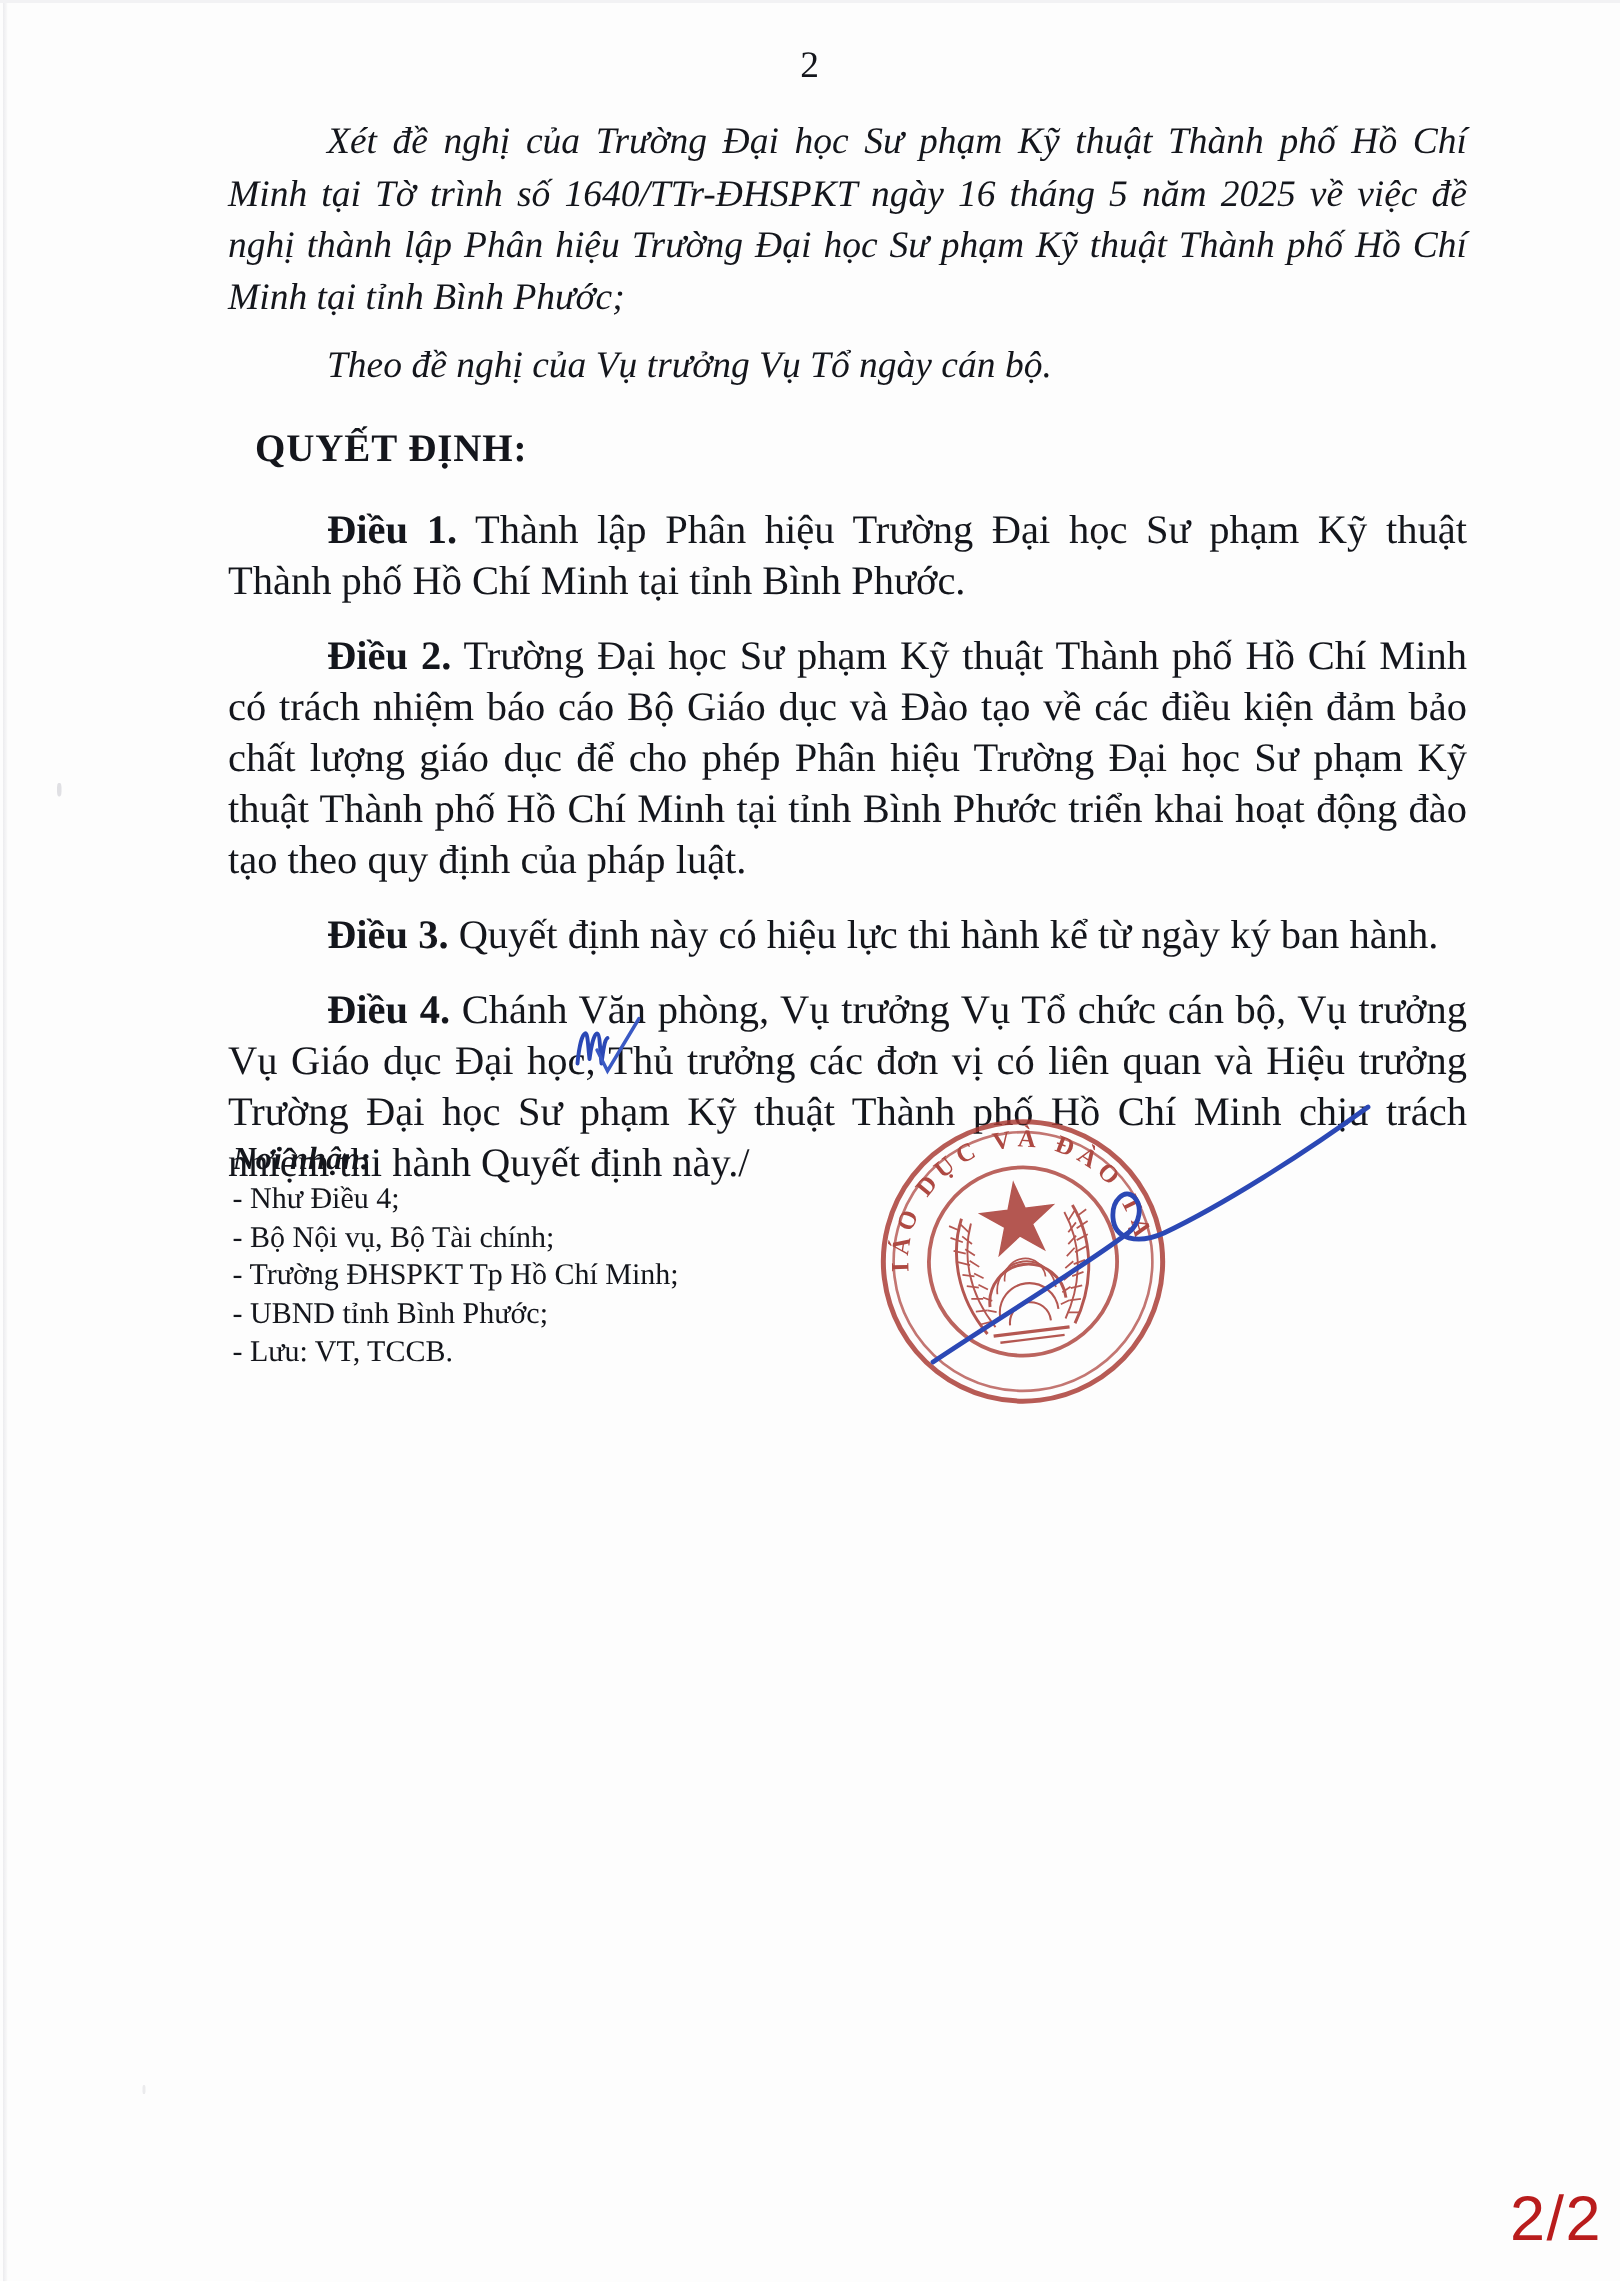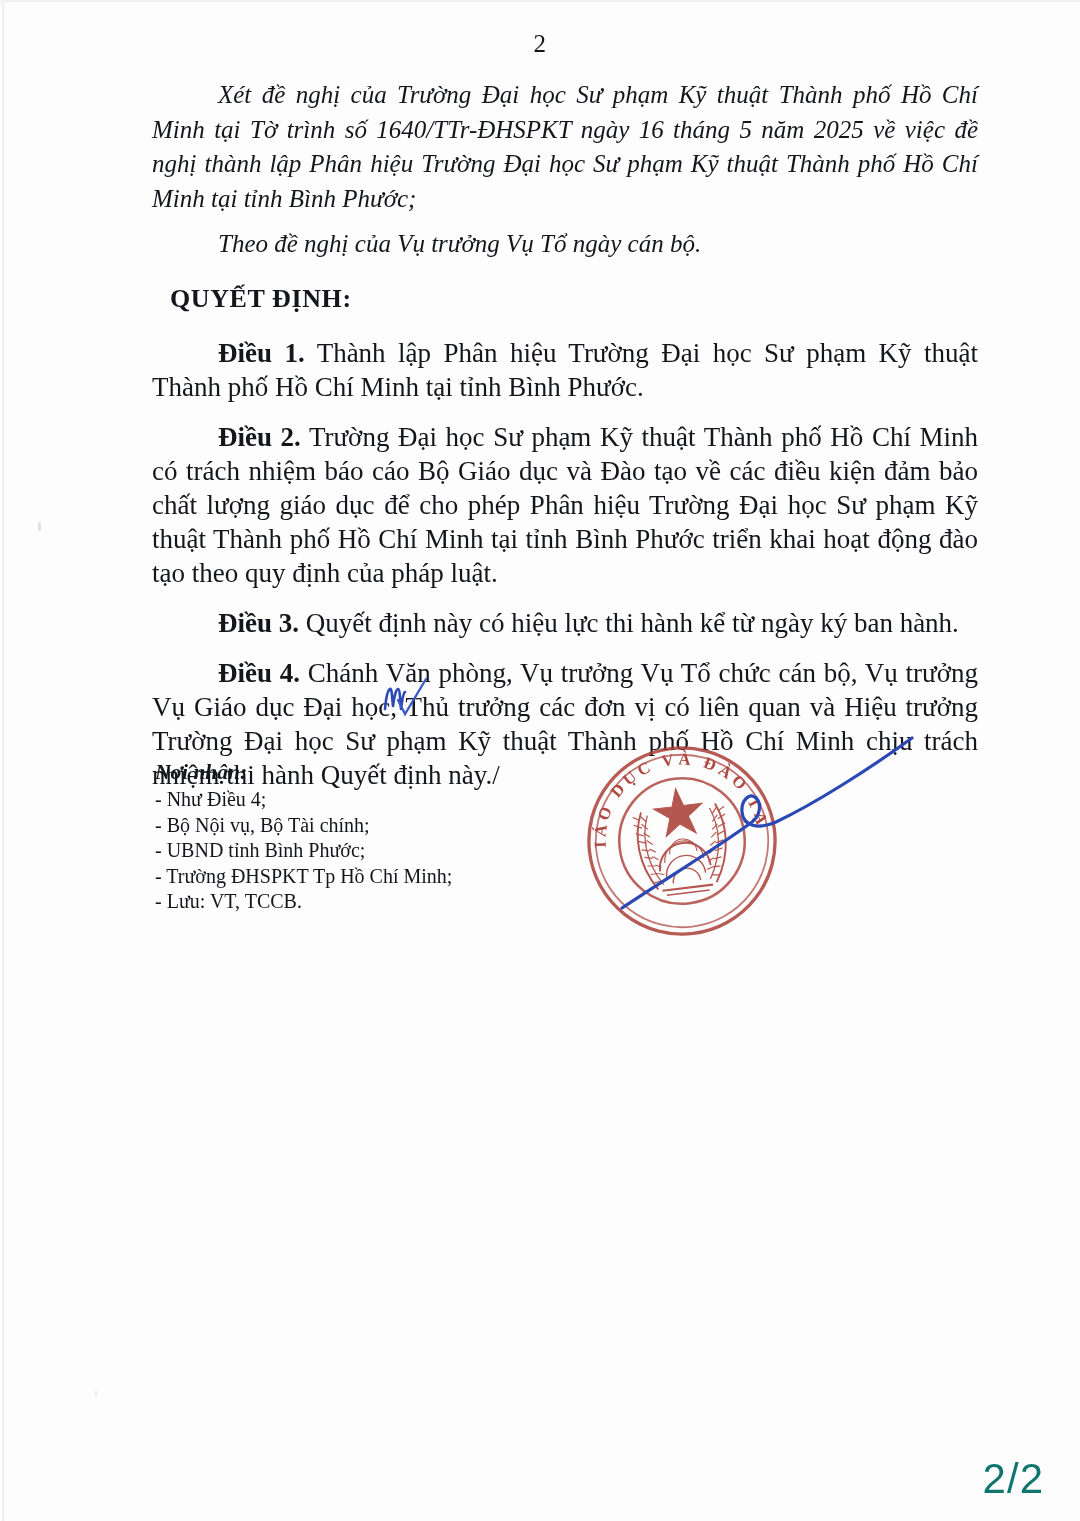--- a/index.html
+++ b/index.html
@@ -155,24 +155,24 @@
     left: 600px;
     top: 726px;
     width: 330px;
     height: 200px;
     z-index: 3;
     pointer-events: none;
   }
 
   .page-number-bottom {
     position: absolute;
-    right: 36px;
+    right: 12px;
     bottom: 18px;
     font-size: 42px;
-    color: #0f766e;
+    color: #b91c1c;
     font-family: "Liberation Sans", sans-serif;
     letter-spacing: 1px;
   }
 </style>
 </head>
 <body>
 
 <div id="page">
 
   <div class="scan-edge-left"></div>
@@ -214,22 +214,22 @@
 
   <svg class="init-mark" viewBox="0 0 48 42">
     <path d="M4 33 C5 22, 7 14, 9 13 C11 12, 11 22, 12 30 C13 22, 15 13, 17 13 C19 13, 19 24, 20 33 C21 25, 22 17, 24 16" fill="none" stroke="#2b48b5" stroke-width="2.6" stroke-linecap="round" stroke-linejoin="round"></path>
     <path d="M17 24 L24 38 L45 3" fill="none" stroke="#3a59c4" stroke-width="2.3" stroke-linecap="round"></path>
   </svg>
 
   <div class="recipients">
     <p class="recipients-title">Nơi nhận:</p>
     <p class="recipients-item">- Như Điều 4;</p>
     <p class="recipients-item">- Bộ Nội vụ, Bộ Tài chính;</p>
+    <p class="recipients-item">- Trường ĐHSPKT Tp Hồ Chí Minh;</p>
     <p class="recipients-item">- UBND tỉnh Bình Phước;</p>
-    <p class="recipients-item">- Trường ĐHSPKT Tp Hồ Chí Minh;</p>
     <p class="recipients-item">- Lưu: VT, TCCB.</p>
   </div>
 
   <svg class="seal" viewBox="0 0 200 200">
     <defs>
       <path id="arcTop" d="M 22,100 A 78,78 0 0 1 178,100"></path>
       <path id="arcBottom" d="M 30,100 A 70,70 0 0 0 170,100"></path>
     </defs>
     <g stroke="#a83a33" fill="none">
       <circle cx="100" cy="100" r="95" stroke-width="3.4" opacity=".9"></circle>

